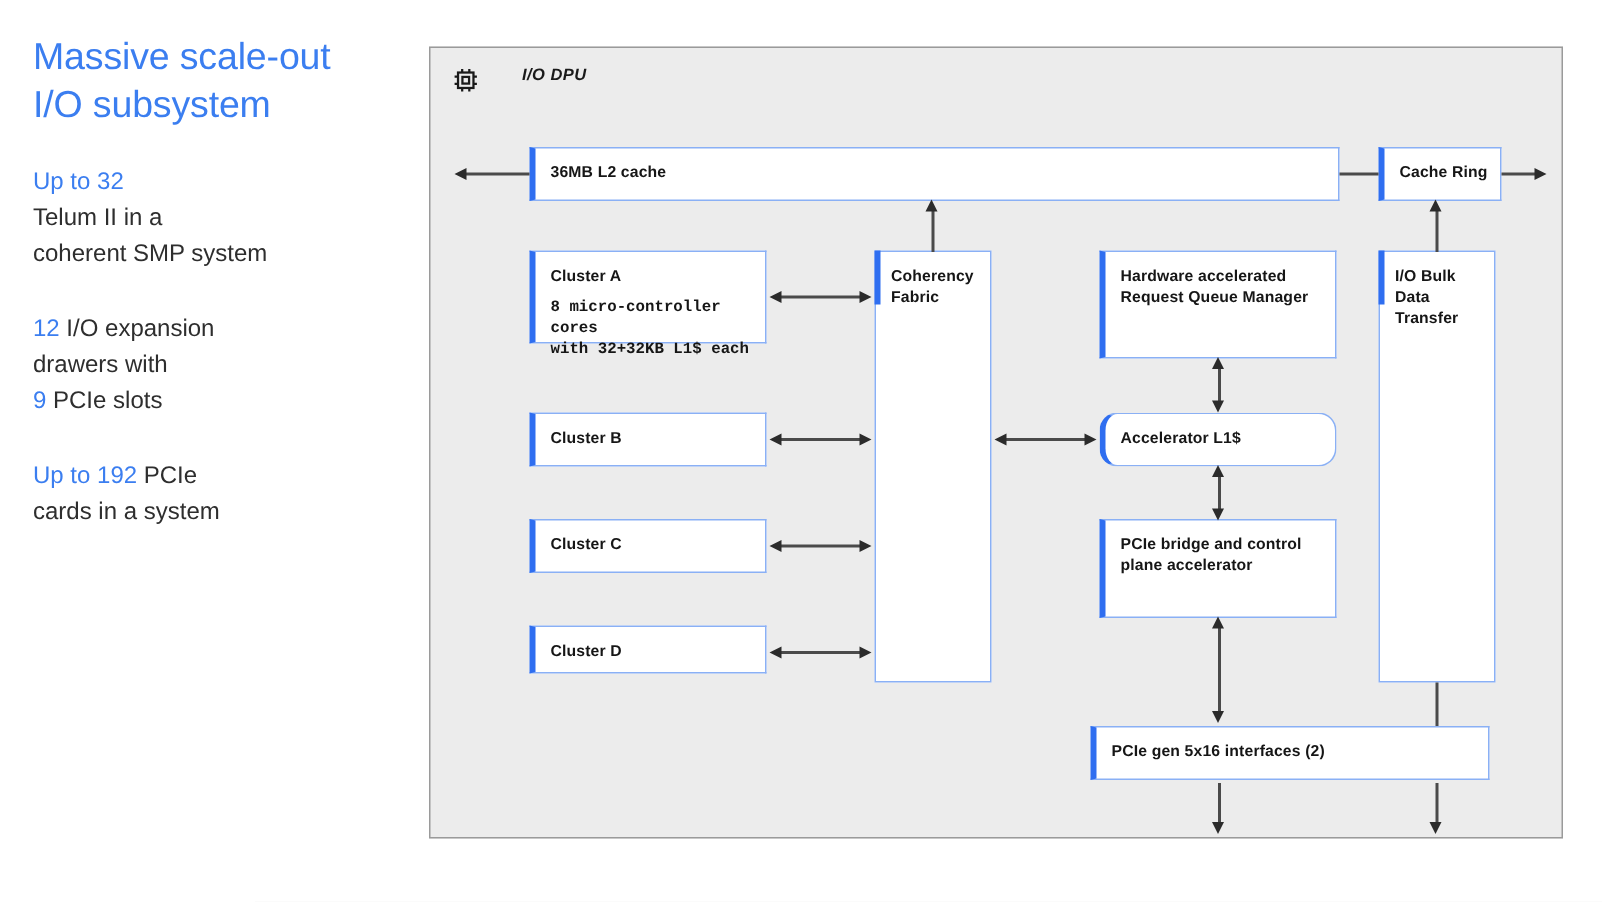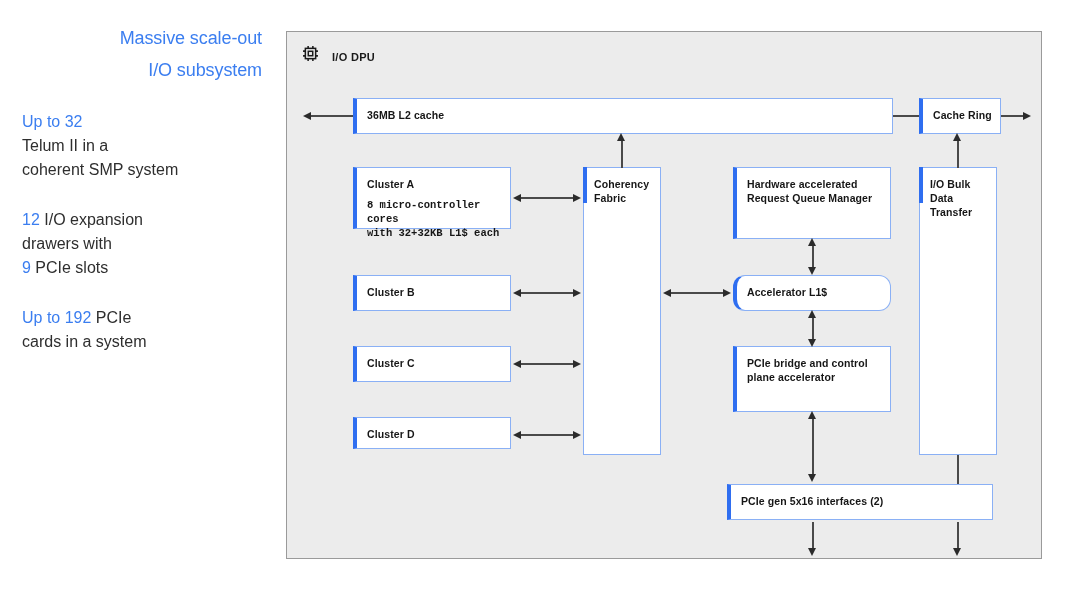--- a/index.html
+++ b/index.html
@@ -17,25 +17,24 @@
 
   
   .left-panel {
     position: absolute;
     left: 22px;
     top: 22px;
     width: 240px;
   }
   .headline {
     color: #3b7ef0;
-    font-size: 18px;
+    font-size: 25px;
     line-height: 32px;
     font-weight: 400;
     letter-spacing: -0.1px;
-    text-align: right;
   }
   .stat-block {
     margin-top: 24px;
     font-size: 16px;
     line-height: 24px;
     color: #2e2e2e;
     font-weight: 400;
   }
   .stat-block.b2 { margin-top: 26px; }
   .stat-block.b3 { margin-top: 26px; }
@@ -50,22 +49,23 @@
     height: 528px;
     background: #ececec;
     border: 1px solid #9a9a9a;
     box-sizing: border-box;
   }
   .frame-title-row {
     position: absolute;
     left: 14px;
     top: 12px;
     display: flex;
-    align-items: flex-end;
-    gap: 12px;
+    align-items: flex-start;
+    gap: 28px;
+    font-style: italic;
   }
   .frame-title {
     font-size: 11px;
     font-weight: bold;
     color: #1a1a1a;
     letter-spacing: 0.3px;
   }
   .chip-icon { display: block; }
 
   

